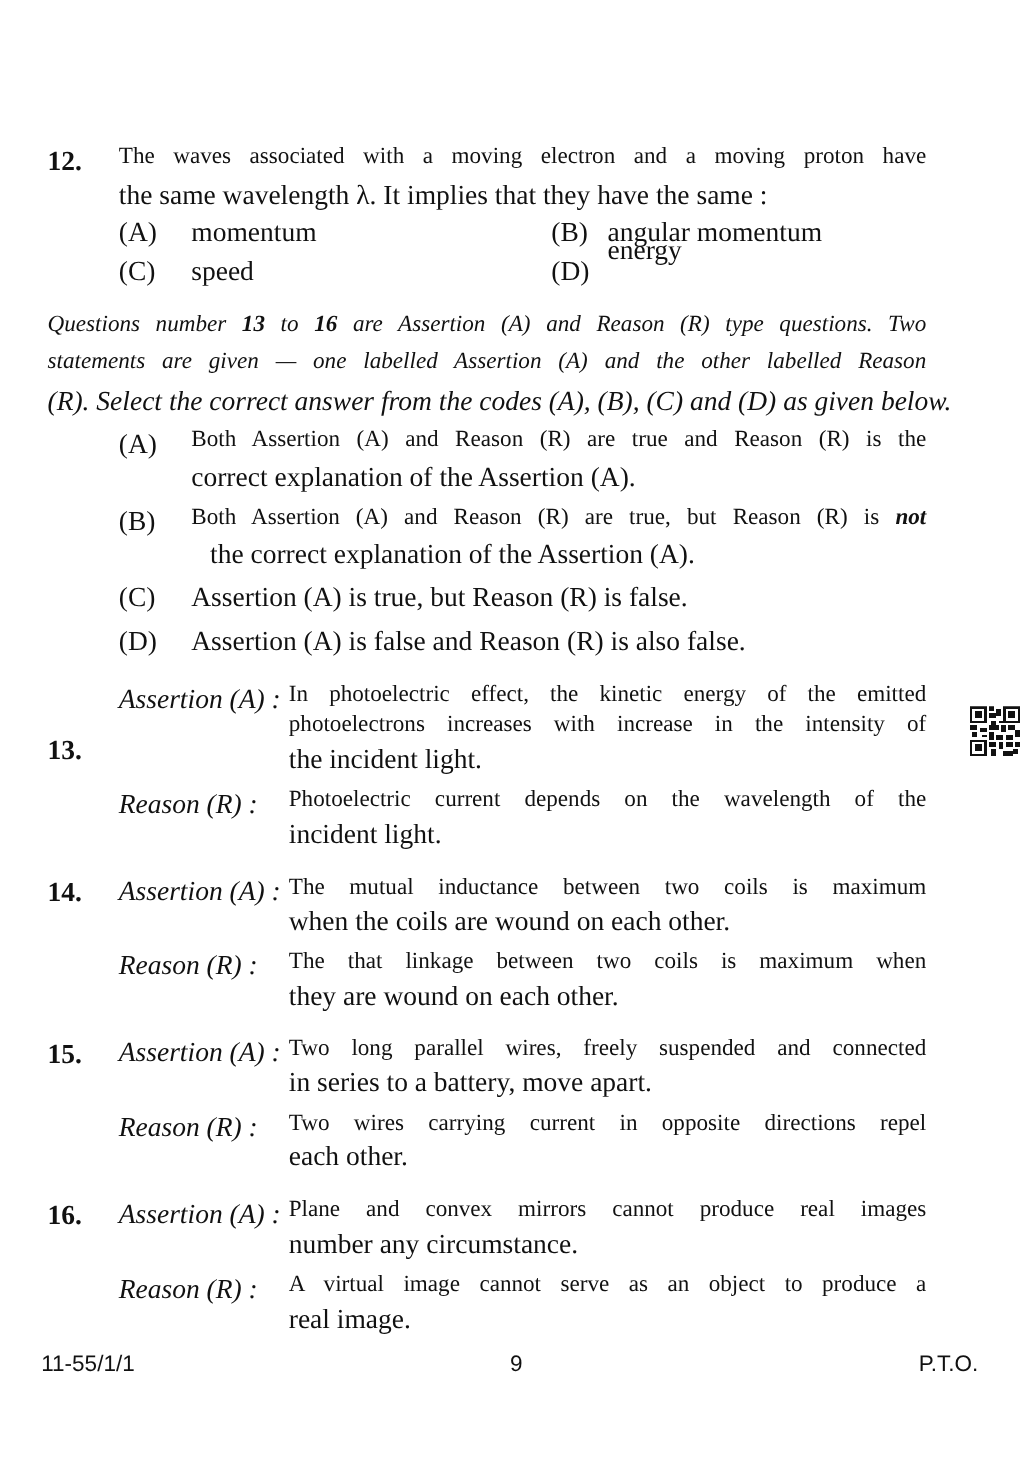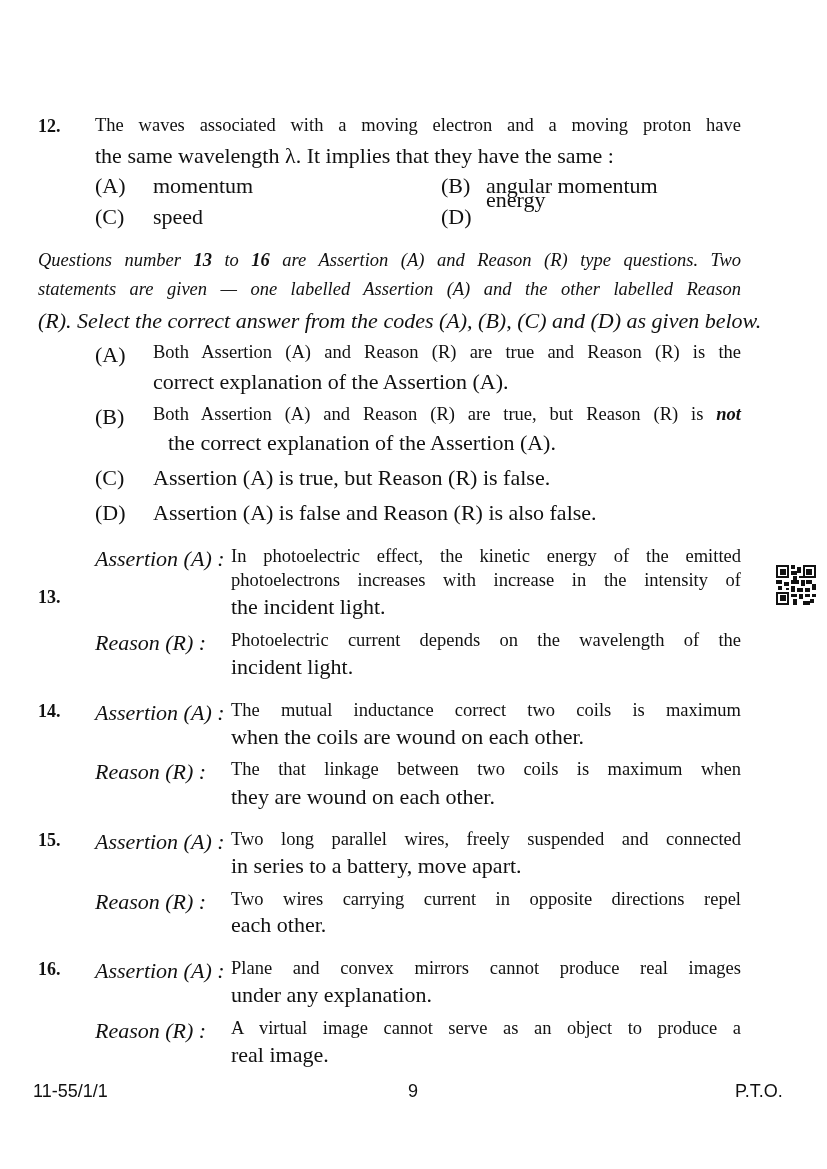--- a/index.html
+++ b/index.html
@@ -2,21 +2,21 @@
 <html><head>
 <meta charset="utf-8">
 <style>
   html, body { margin: 0; padding: 0; background: #ffffff; }
   body {
     width: 827px; height: 1169px; position: relative; overflow: hidden;
     font-family: "DejaVu Serif", "Liberation Serif", serif;
     color: #111111;
   }
   .abs { position: absolute; }
-  .qnum { font-weight: bold; font-size: 18px; font-family: "Liberation Serif", serif; }
+  .qnum { font-weight: bold; font-size: 22px; font-family: "Liberation Serif", serif; }
   .line { position: absolute; white-space: nowrap; font-family: "Liberation Serif", serif; font-size: 22px; }
   .just { position: absolute; font-family: "Liberation Serif", serif; font-size: 18.5px; text-align: justify; text-align-last: justify; white-space: nowrap; }
   .ital { font-style: italic; }
   .footer { position: absolute; font-family: "Liberation Sans", sans-serif; font-size: 18px; }
   .qr { position: absolute; left: 776px; top: 565px; width: 40px; height: 40px; }
 </style>
 </head>
 <body>
 
 <div>
@@ -100,42 +100,42 @@
     <rect x="19" y="15" width="2" height="2"></rect>
       <rect x="9" y="18" width="2" height="3"></rect>
       <rect x="14" y="19" width="4" height="2"></rect>
     <rect x="18" y="18" width="2" height="2"></rect>
   </g>
 </svg>
 
 <div>
   <span class="abs qnum" style="left:38px; top:701px;">14.</span>
   <span class="line ital" style="left:95px; top:700px;">Assertion (A) :</span>
-  <span class="just" style="left:231px; top:700px; width:510px;">The mutual inductance correct two coils is maximum</span>
+  <span class="just" style="left:231px; top:700px; width:510px;">The mutual inductance between two coils is maximum</span>
   <span class="line" style="left:231px; top:724px;">when the coils are wound on each other.</span>
   <span class="line ital" style="left:95px; top:759px;">Reason (R) :</span>
   <span class="just" style="left:231px; top:759px; width:510px;">The that linkage between two coils is maximum when</span>
   <span class="line" style="left:231px; top:784px;">they are wound on each other.</span>
 </div>
 
 <div>
   <span class="abs qnum" style="left:38px; top:830px;">15.</span>
   <span class="line ital" style="left:95px; top:829px;">Assertion (A) :</span>
   <span class="just" style="left:231px; top:829px; width:510px;">Two long parallel wires, freely suspended and connected</span>
   <span class="line" style="left:231px; top:853px;">in series to a battery, move apart.</span>
   <span class="line ital" style="left:95px; top:889px;">Reason (R) :</span>
   <span class="just" style="left:231px; top:889px; width:510px;">Two wires carrying current in opposite directions repel</span>
   <span class="line" style="left:231px; top:912px;">each other.</span>
 </div>
 
 <div>
   <span class="abs qnum" style="left:38px; top:959px;">16.</span>
   <span class="line ital" style="left:95px; top:958px;">Assertion (A) :</span>
   <span class="just" style="left:231px; top:958px; width:510px;">Plane and convex mirrors cannot produce real images</span>
-  <span class="line" style="left:231px; top:982px;">under any explanation.</span>
+  <span class="line" style="left:231px; top:982px;">number any circumstance.</span>
   <span class="line ital" style="left:95px; top:1018px;">Reason (R) :</span>
   <span class="just" style="left:231px; top:1018px; width:510px;">A virtual image cannot serve as an object to produce a</span>
   <span class="line" style="left:231px; top:1042px;">real image.</span>
 </div>
 
 <div>
   <span class="footer" style="left:33px; top:1081px;">11-55/1/1</span>
   <span class="footer" style="left:408px; top:1081px;">9</span>
   <span class="footer" style="left:735px; top:1081px;">P.T.O.</span>
 </div>

